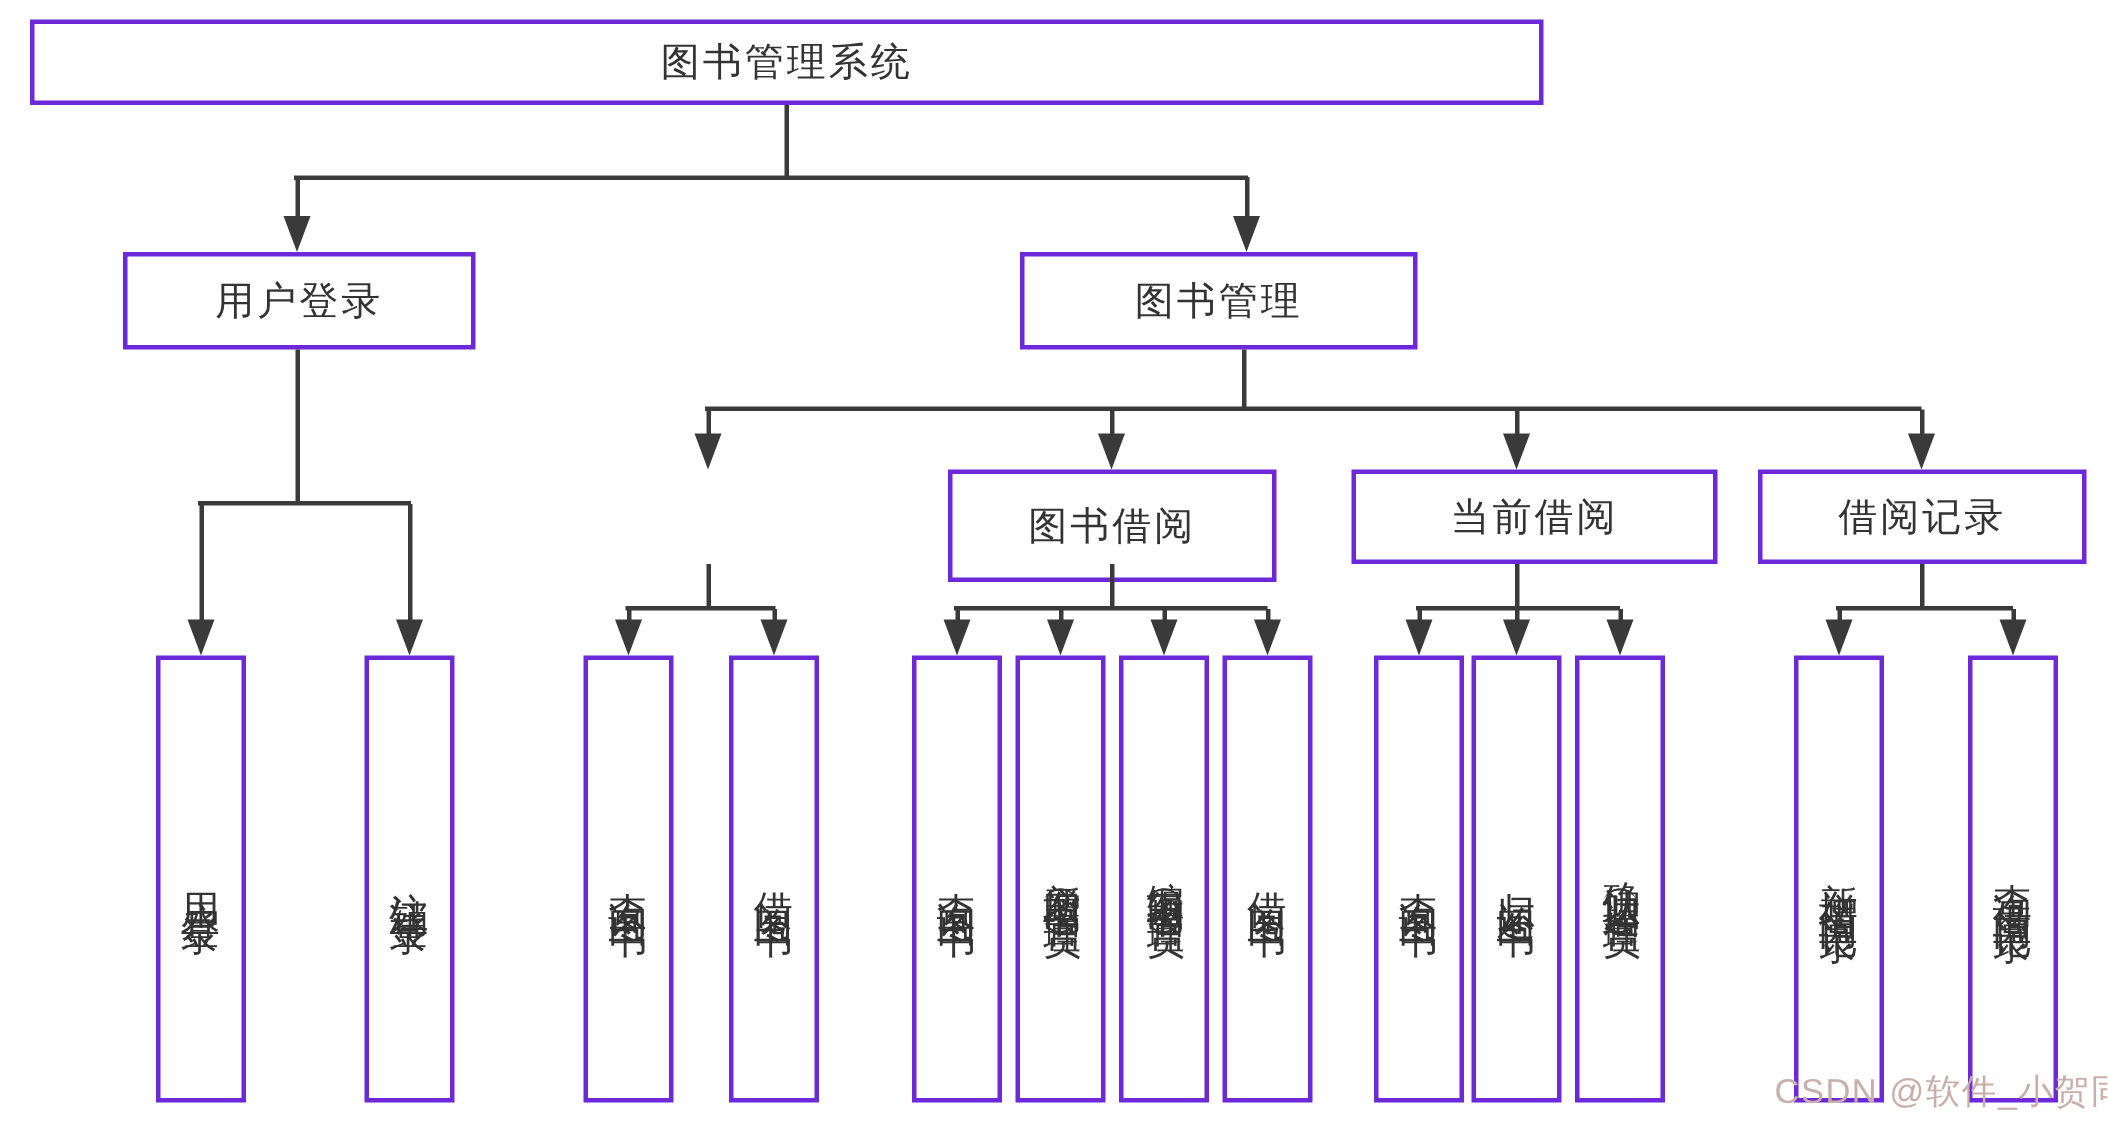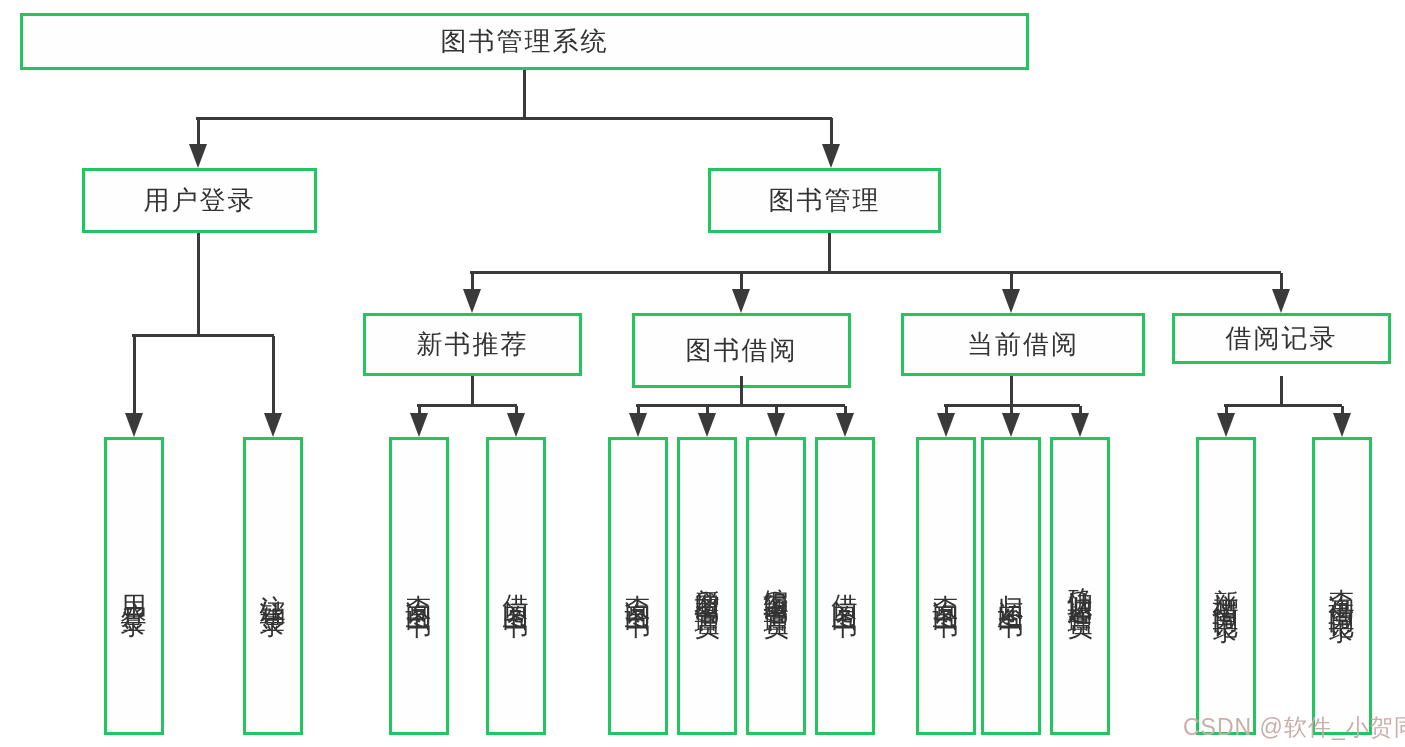--- a/index.html
+++ b/index.html
@@ -1,21 +1,21 @@
 <!DOCTYPE html>
 <html><head>
 <meta charset="utf-8">
 <style>
   html,body{margin:0;padding:0;background:#ffffff;}
   .stage{
     position:relative;width:1405px;height:747px;background:#ffffff;overflow:hidden;
     font-family:"Liberation Sans","DejaVu Sans",sans-serif;color:#333333;
   }
   .box{
-    position:absolute;box-sizing:border-box;border:3px solid #22c55e;background:#fefefe;
+    position:absolute;box-sizing:border-box;border:3px solid #6d28d9;background:#fefefe;
     display:flex;align-items:center;justify-content:center;
     font-size:26px;color:#333333;letter-spacing:2px;
   }
   .vlabel{
     writing-mode:vertical-rl;text-orientation:mixed;
     letter-spacing:6px;line-height:1;font-size:26px;
   }
   .vlabel.tight{letter-spacing:4px;font-size:25px;}
   .h{position:absolute;height:3px;background:#3a3a3a;}
   .v{position:absolute;width:3px;background:#3a3a3a;}
@@ -37,37 +37,34 @@
 <div class="stage">
 
   <div class="box" style="left:20px;top:13px;width:1009px;height:57px">
     <span>图书管理系统</span>
   </div>
 
   <div class="box" style="left:82px;top:168px;width:235px;height:65px">
     <span>用户登录</span>
   </div>
 
-  <div class="box" style="left:708px;top:168px;width:233px;height:65px">
+  <div class="box" style="left:680px;top:168px;width:265px;height:65px">
     <span>图书管理</span>
   </div>
 
-  <div class="box" style="left:363px;top:313px;width:219px;height:63px">
-    <span>新书推荐</span>
-  </div>
 
   <div class="box" style="left:632px;top:313px;width:219px;height:75px">
     <span>图书借阅</span>
   </div>
 
   <div class="box" style="left:901px;top:313px;width:244px;height:63px">
     <span>当前借阅</span>
   </div>
 
-  <div class="box" style="left:1172px;top:313px;width:219px;height:51px">
+  <div class="box" style="left:1172px;top:313px;width:219px;height:63px">
     <span>借阅记录</span>
   </div>
 
   <div class="box" style="left:104px;top:437px;width:60px;height:298px">
     <span class="vlabel">用户登录</span>
   </div>
 
   <div class="box" style="left:243px;top:437px;width:60px;height:298px">
     <span class="vlabel">注销登录</span>
   </div>

